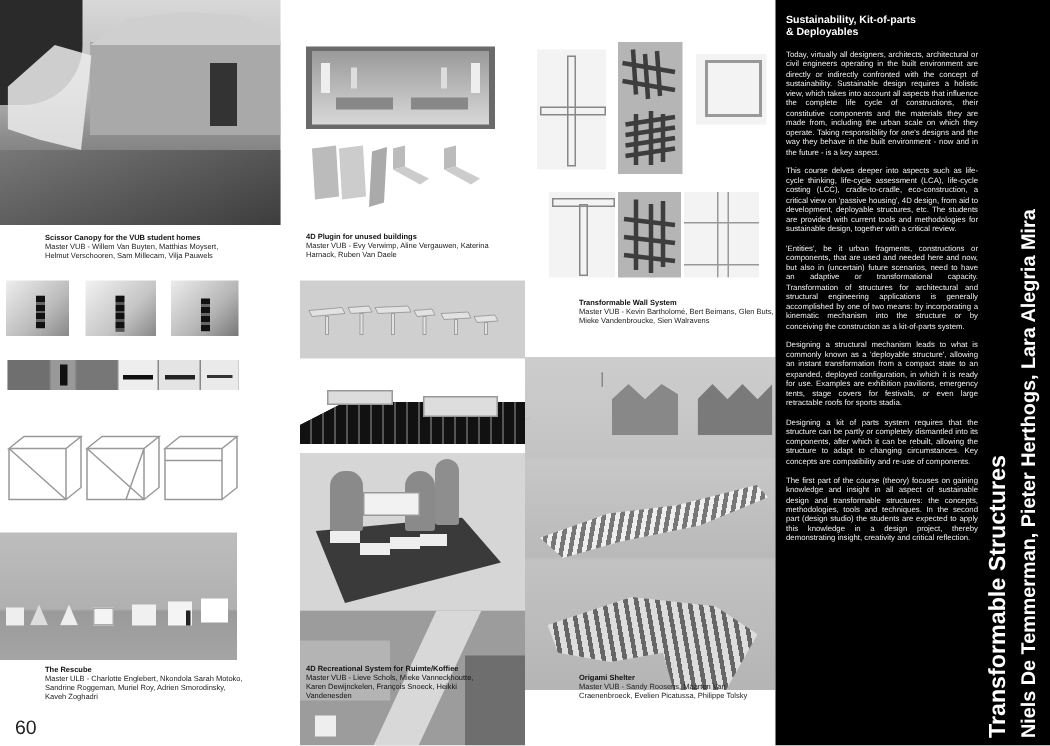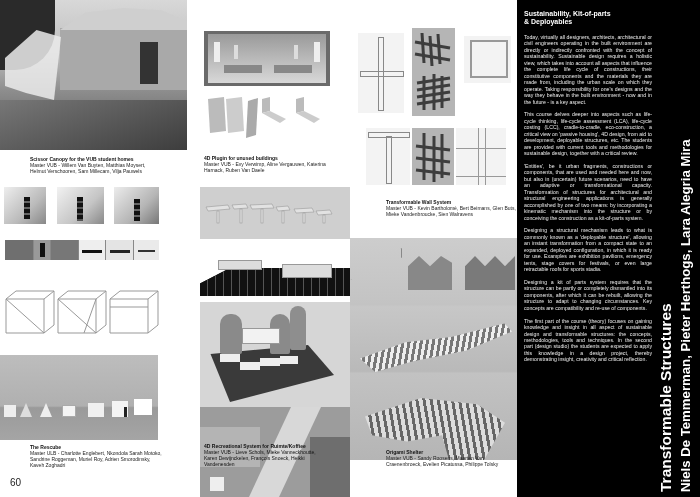--- a/index.html
+++ b/index.html
@@ -6,21 +6,21 @@
   body{width:700px;height:497px;position:relative;overflow:hidden;background:#fff;font-family:"Liberation Sans",sans-serif;}
   .abs{position:absolute;}
   .img{position:absolute;overflow:hidden;}
   .cap{position:absolute;font-size:5px;line-height:6px;color:#222;}
   .cap b{display:block;font-weight:bold;color:#111;}
   .black{position:absolute;left:517px;top:0;width:183px;height:497px;background:#000;}
   .text-col{position:absolute;left:524px;top:10px;width:128px;color:#eee;font-size:5.2px;line-height:6.45px;text-align:justify;}
   .text-col h2{font-size:7px;line-height:8px;margin:0 0 8px 0;color:#fff;font-weight:bold;}
   .text-col p{margin:0 0 6.4px 0;}
   .vert{position:absolute;transform:rotate(-90deg);transform-origin:left top;white-space:nowrap;color:#fff;font-weight:bold;}
-  .page-num{position:absolute;left:10px;top:477px;font-size:10px;color:#222;}
+  .page-num{position:absolute;left:10px;top:477px;font-size:13px;color:#222;}
 </style>
 </head>
 <body>
 
 <div class="img" style="left:0;top:0;width:187px;height:150px;background:linear-gradient(180deg,#d8d8d8 0%,#bfbfbf 35%,#8e8e8e 60%,#555 100%);">
   <div class="abs" style="left:0;top:0;width:55px;height:70px;background:#2a2a2a;border-radius:0 0 40px 0;"></div>
   <div class="abs" style="left:60px;top:28px;width:127px;height:62px;background:#a9a9a9;"></div>
   <div class="abs" style="left:140px;top:42px;width:18px;height:42px;background:#333;"></div>
   <div class="abs" style="left:5px;top:30px;width:70px;height:70px;background:rgba(235,235,235,.85);clip-path:polygon(0 40%,45% 0,80% 10%,70% 100%,30% 90%,0 80%);"></div>
   <div class="abs" style="left:60px;top:8px;width:127px;height:22px;background:#cfcfcf;clip-path:polygon(0 100%,20% 20%,50% 0,80% 10%,100% 60%,100% 100%);"></div>

